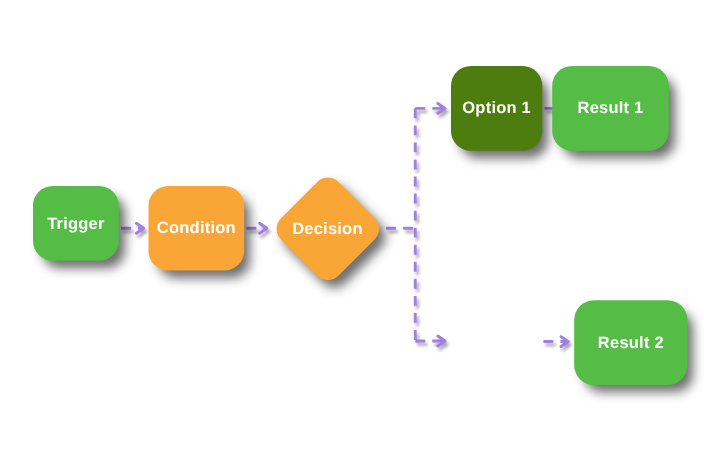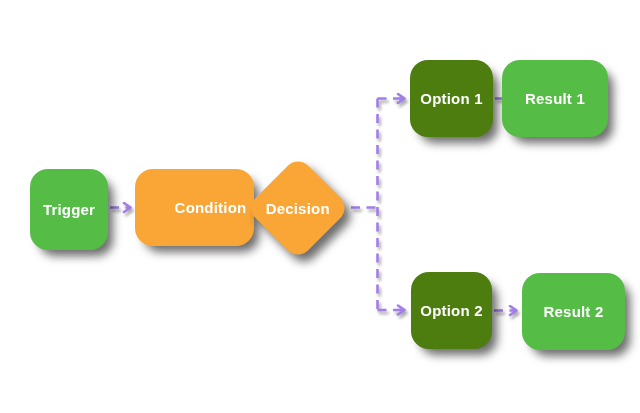--- a/index.html
+++ b/index.html
@@ -34,24 +34,24 @@
     justify-content: center;
     border-radius: 18px;
     box-shadow: 7px 8px 10px -2px rgba(10,10,10,0.6);
     color: #ffffff;
     font-size: 15px;
     font-weight: 700;
     letter-spacing: 0.2px;
     text-align: center;
   }
   .green  { background: #55bd45; }
-  .orange { background: #faa637; padding-left: 32px; }
+  .orange { background: #faa637; }
   .pink   { background: #4d7c0f; }
 
-  .node-trigger   { left: 30px;  top: 169px; width: 78px;  height: 81px; }
+  .node-trigger   { left: 30px;  top: 169px; width: 78px;  height: 68px; }
   .node-condition { left: 135px; top: 169px; width: 87px;  height: 77px; }
   .node-option1   { left: 410px; top: 60px;  width: 83px;  height: 77px; }
   .node-result1   { left: 502px; top: 60px;  width: 106px; height: 77px; }
   .node-option2   { left: 411px; top: 272px; width: 81px;  height: 77px; }
   .node-result2   { left: 522px; top: 273px; width: 103px; height: 77px; }
 
   .decision-wrap {
     position: absolute;
     left: 261px;
     top: 171px;
@@ -114,21 +114,18 @@
   </div>
 
   <div class="node pink node-option1">
     <span class="node-label">Option 1</span>
   </div>
 
   <div class="node green node-result1">
     <span class="node-label">Result 1</span>
   </div>
 
-  <div class="node pink node-option2">
-    <span class="node-label">Option 2</span>
-  </div>
 
   <div class="node green node-result2">
     <span class="node-label">Result 2</span>
   </div>
 
 </div>
 
 </body></html>

